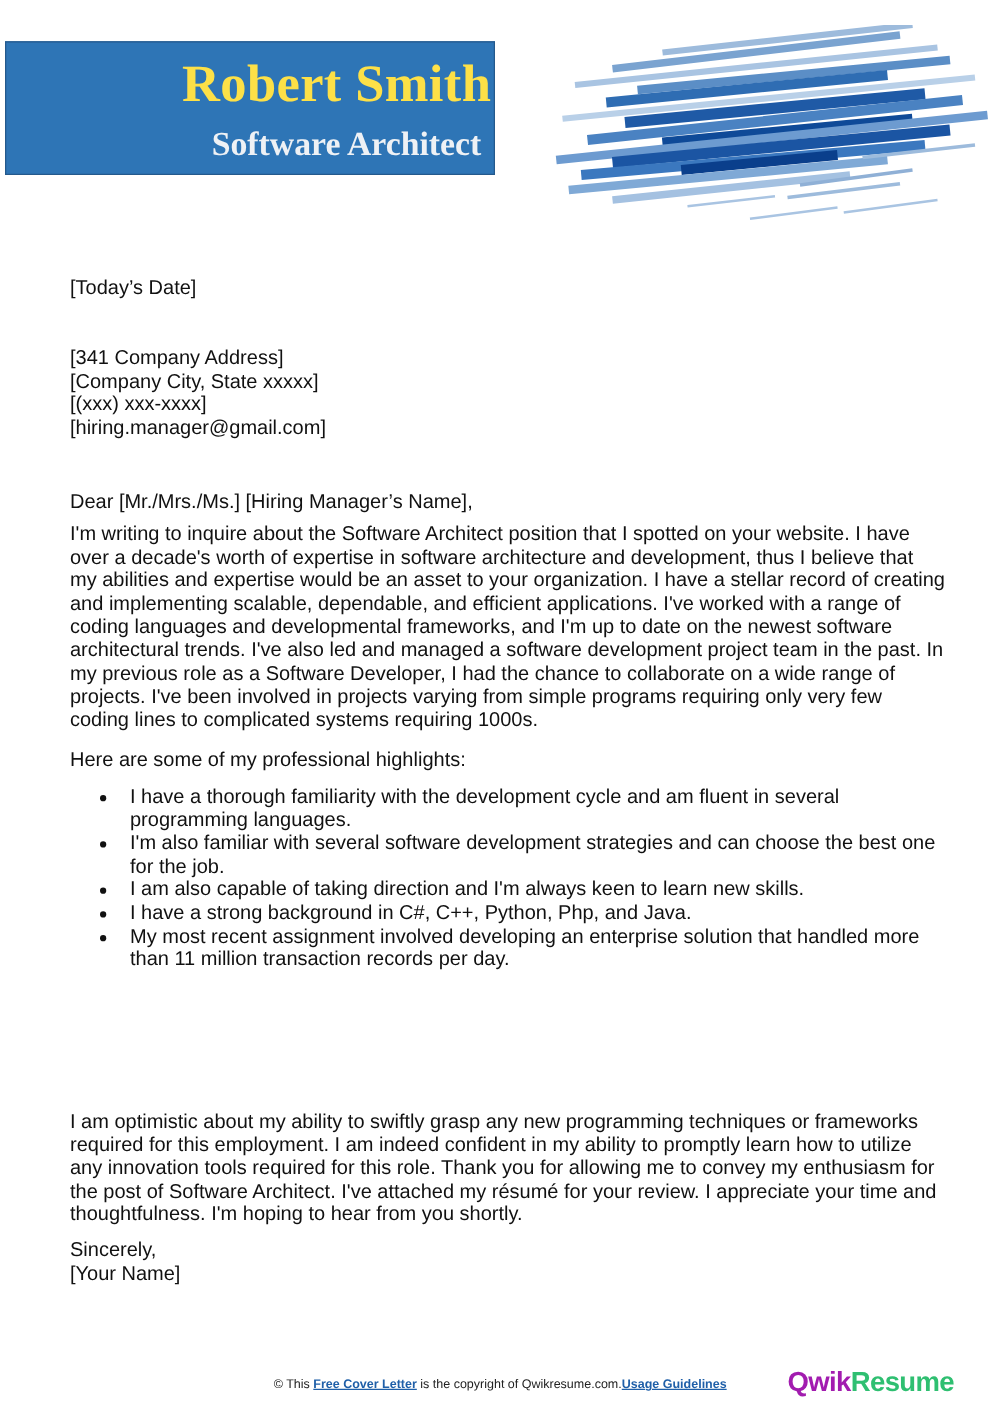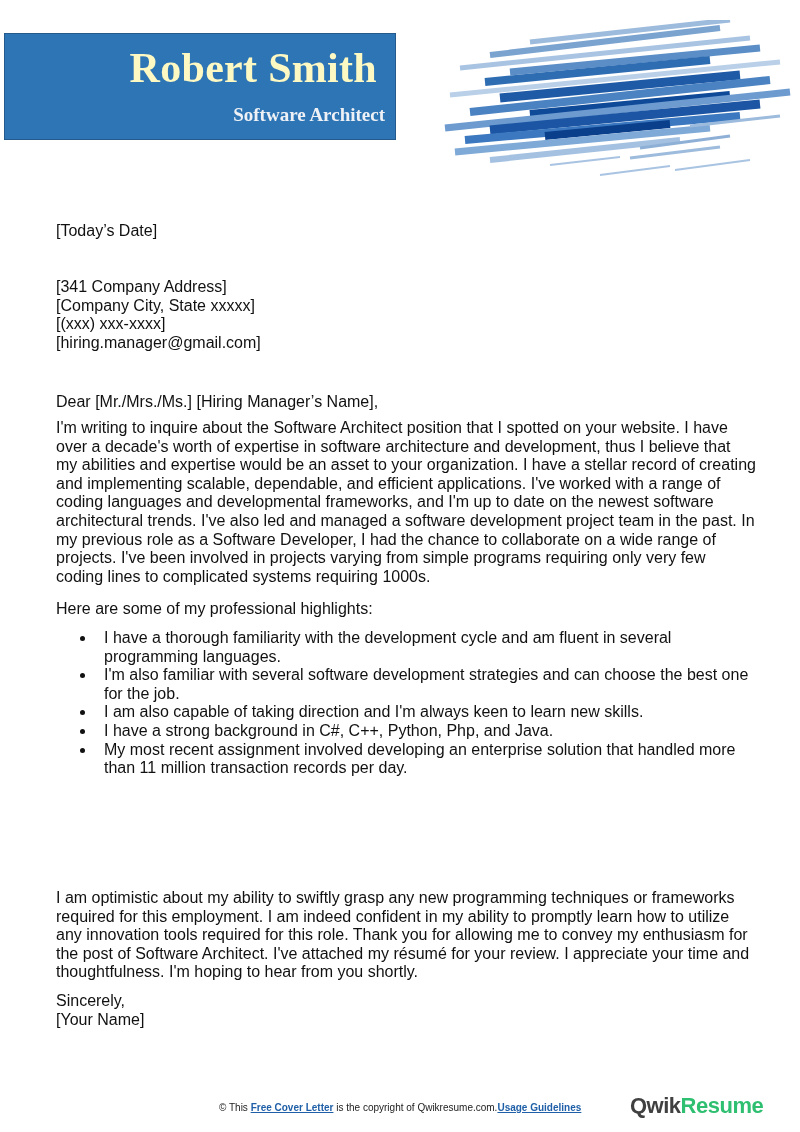--- a/index.html
+++ b/index.html
@@ -20,37 +20,37 @@
       left: 4px;
       top: 33px;
       width: 392px;
       height: 107px;
       background: #2e75b6;
       border: 1px solid #24598c;
       box-sizing: border-box;
     }
     .header-name {
       position: absolute;
-      right: 18px;
+      right: 2px;
       top: 10px;
       font-family: "Liberation Serif", "DejaVu Serif", serif;
       font-weight: bold;
       font-size: 42px;
       line-height: 48px;
-      color: #fef9c3;
+      color: #fde047;
       letter-spacing: 0.3px;
       white-space: nowrap;
     }
     .header-title {
       position: absolute;
       right: 10px;
       top: 66px;
       font-family: "Liberation Serif", "DejaVu Serif", serif;
       font-weight: bold;
-      font-size: 19px;
+      font-size: 27px;
       line-height: 30px;
       color: #eef1f5;
       white-space: nowrap;
     }
     .streaks {
       position: absolute;
       left: 430px;
       top: 20px;
       width: 370px;
       height: 170px;
@@ -118,21 +118,21 @@
     }
     .logo {
       position: absolute;
       left: 630px;
       top: 1093px;
       font-size: 22px;
       font-weight: bold;
       letter-spacing: -0.5px;
       white-space: nowrap;
     }
-    .logo-qwik { color: #404040; }
+    .logo-qwik { color: #a21caf; }
     .logo-resume { color: #2fbf71; }
   </style>
 </head>
 <body>
 
 <div class="header-banner">
   <div class="header-name">Robert Smith</div>
   <div class="header-title">Software Architect</div>
 </div>
 

